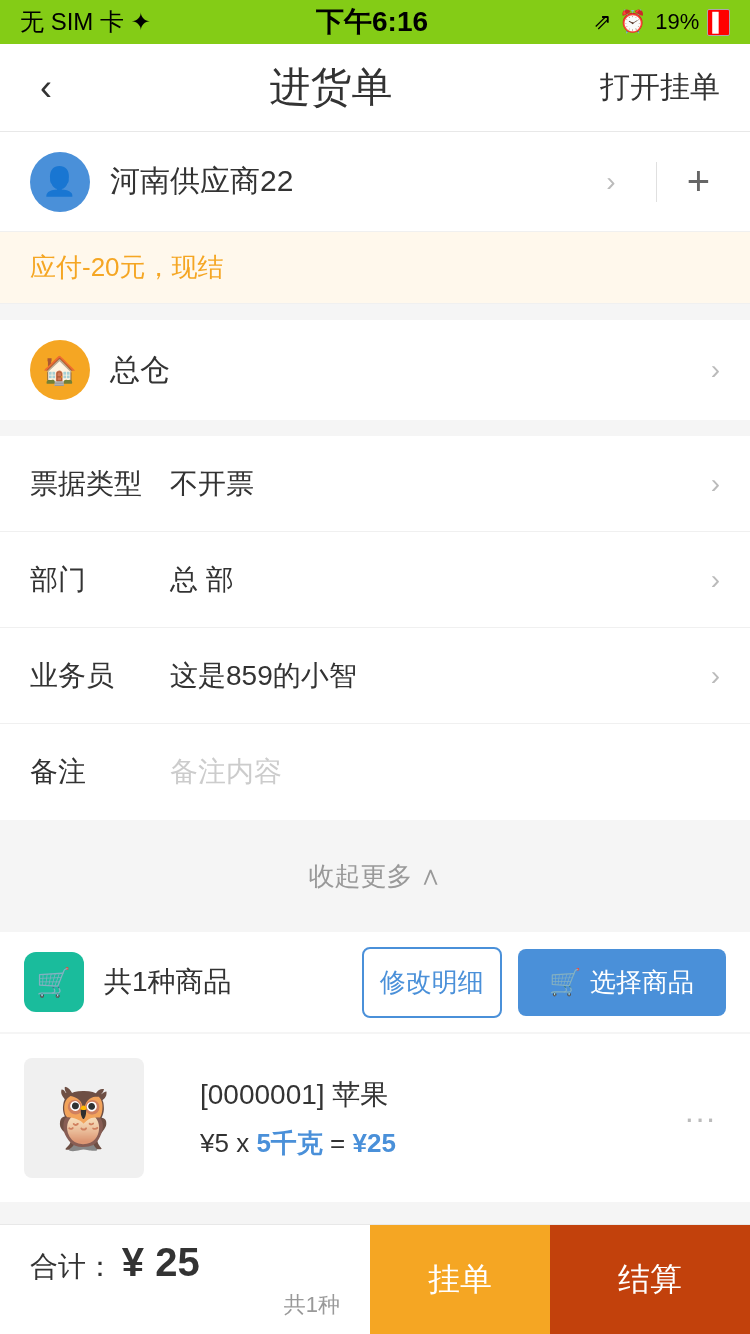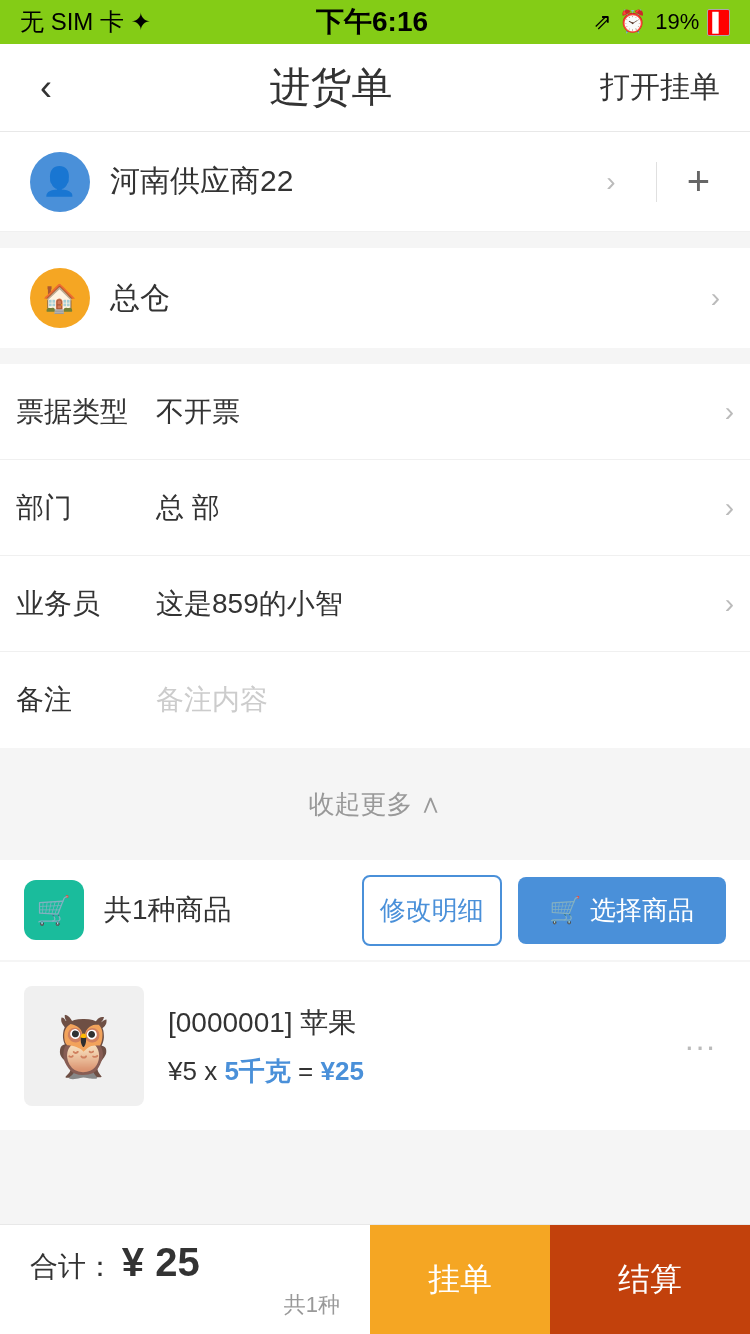--- a/index.html
+++ b/index.html
@@ -141,21 +141,21 @@
     }
 
     
     .form-section {
       background: #fff;
       margin-bottom: 16px;
     }
     .form-row {
       display: flex;
       align-items: center;
-      padding: 0 16px;
+      padding: 0 30px;
       height: 96px;
       border-bottom: 1px solid #f0f0f0;
     }
     .form-row:last-child {
       border-bottom: none;
     }
     .form-label {
       font-size: 28px;
       color: #333;
       width: 120px;
@@ -248,20 +248,21 @@
       display: flex;
       align-items: center;
       justify-content: center;
       margin-right: 24px;
       flex-shrink: 0;
       color: #ccc;
       font-size: 48px;
     }
     .product-info {
       flex: 1;
+      margin-left: 32px;
     }
     .product-name {
       font-size: 28px;
       color: #333;
       margin-bottom: 12px;
     }
     .product-price {
       font-size: 26px;
       color: #333;
     }
@@ -362,20 +363,21 @@
 <div class="section">
   <div class="supplier-row">
     <div class="supplier-avatar">
       <span>👤</span>
     </div>
     <div class="supplier-name">河南供应商22</div>
     <span class="supplier-chevron">›</span>
     <div class="supplier-divider"></div>
     <div class="supplier-add">+</div>
   </div>
+  <div class="notice-bar">应付-20元，现结</div>
 </div>
 
 <div class="section">
   <div class="warehouse-row">
     <div class="warehouse-icon">
       <span>🏠</span>
     </div>
     <div class="warehouse-name">总仓</div>
     <span class="chevron-right">›</span>
   </div>

